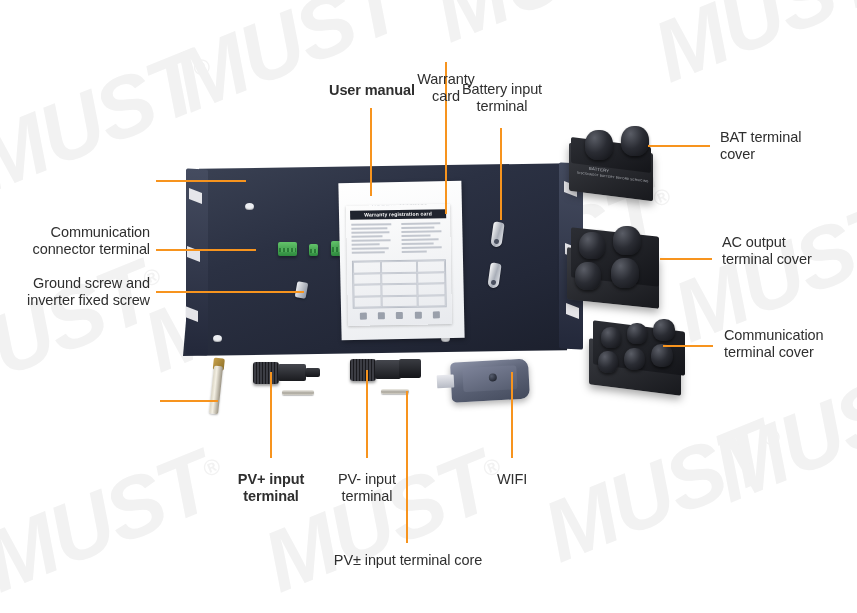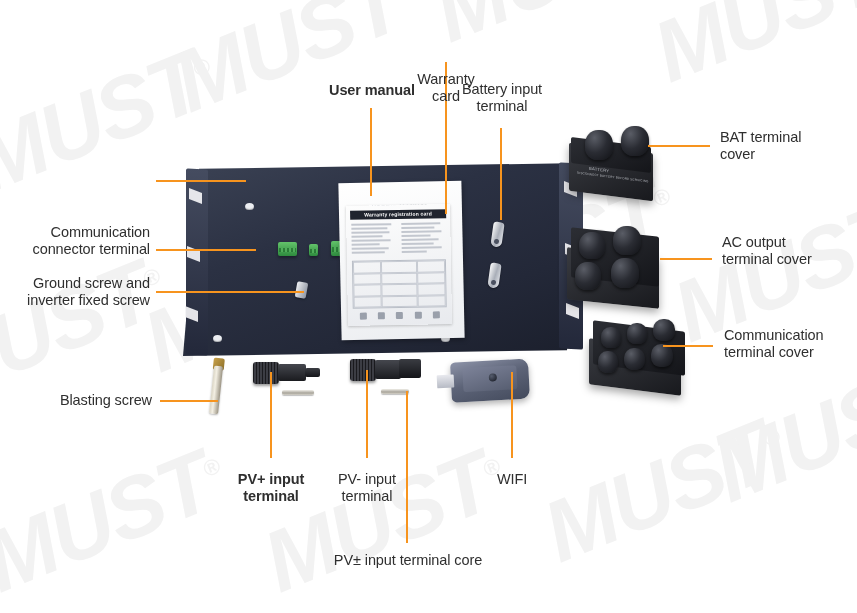--- a/index.html
+++ b/index.html
@@ -504,21 +504,20 @@
   <div class="lead-v" style="left:406px; top:391px; width:2px; height:152px;"></div>
   <div class="lead-v" style="left:511px; top:372px; width:2px; height:86px;"></div>
 
 
   <div class="label right-align" style="left:0px;   top:224px; width:150px;">Communication
 connector terminal</div>
 
   <div class="label right-align" style="left:0px;   top:275px; width:150px;">Ground screw and
 inverter fixed screw</div>
 
-  <div class="label right-align" style="left:0px;   top:392px; width:152px;">Blasting screw</div>
 
   <div class="label center-align" style="left:322px; top:82px;  width:100px;font-weight:bold;">User manual</div>
 
   <div class="label center-align" style="left:400px; top:27px;  width:92px;margin-top:44px;">Warranty
 card</div>
 
   <div class="label center-align" style="left:450px; top:81px;  width:104px;">Battery input
 terminal</div>
 
   <div class="label" style="left:720px; top:129px; width:130px;">BAT terminal

